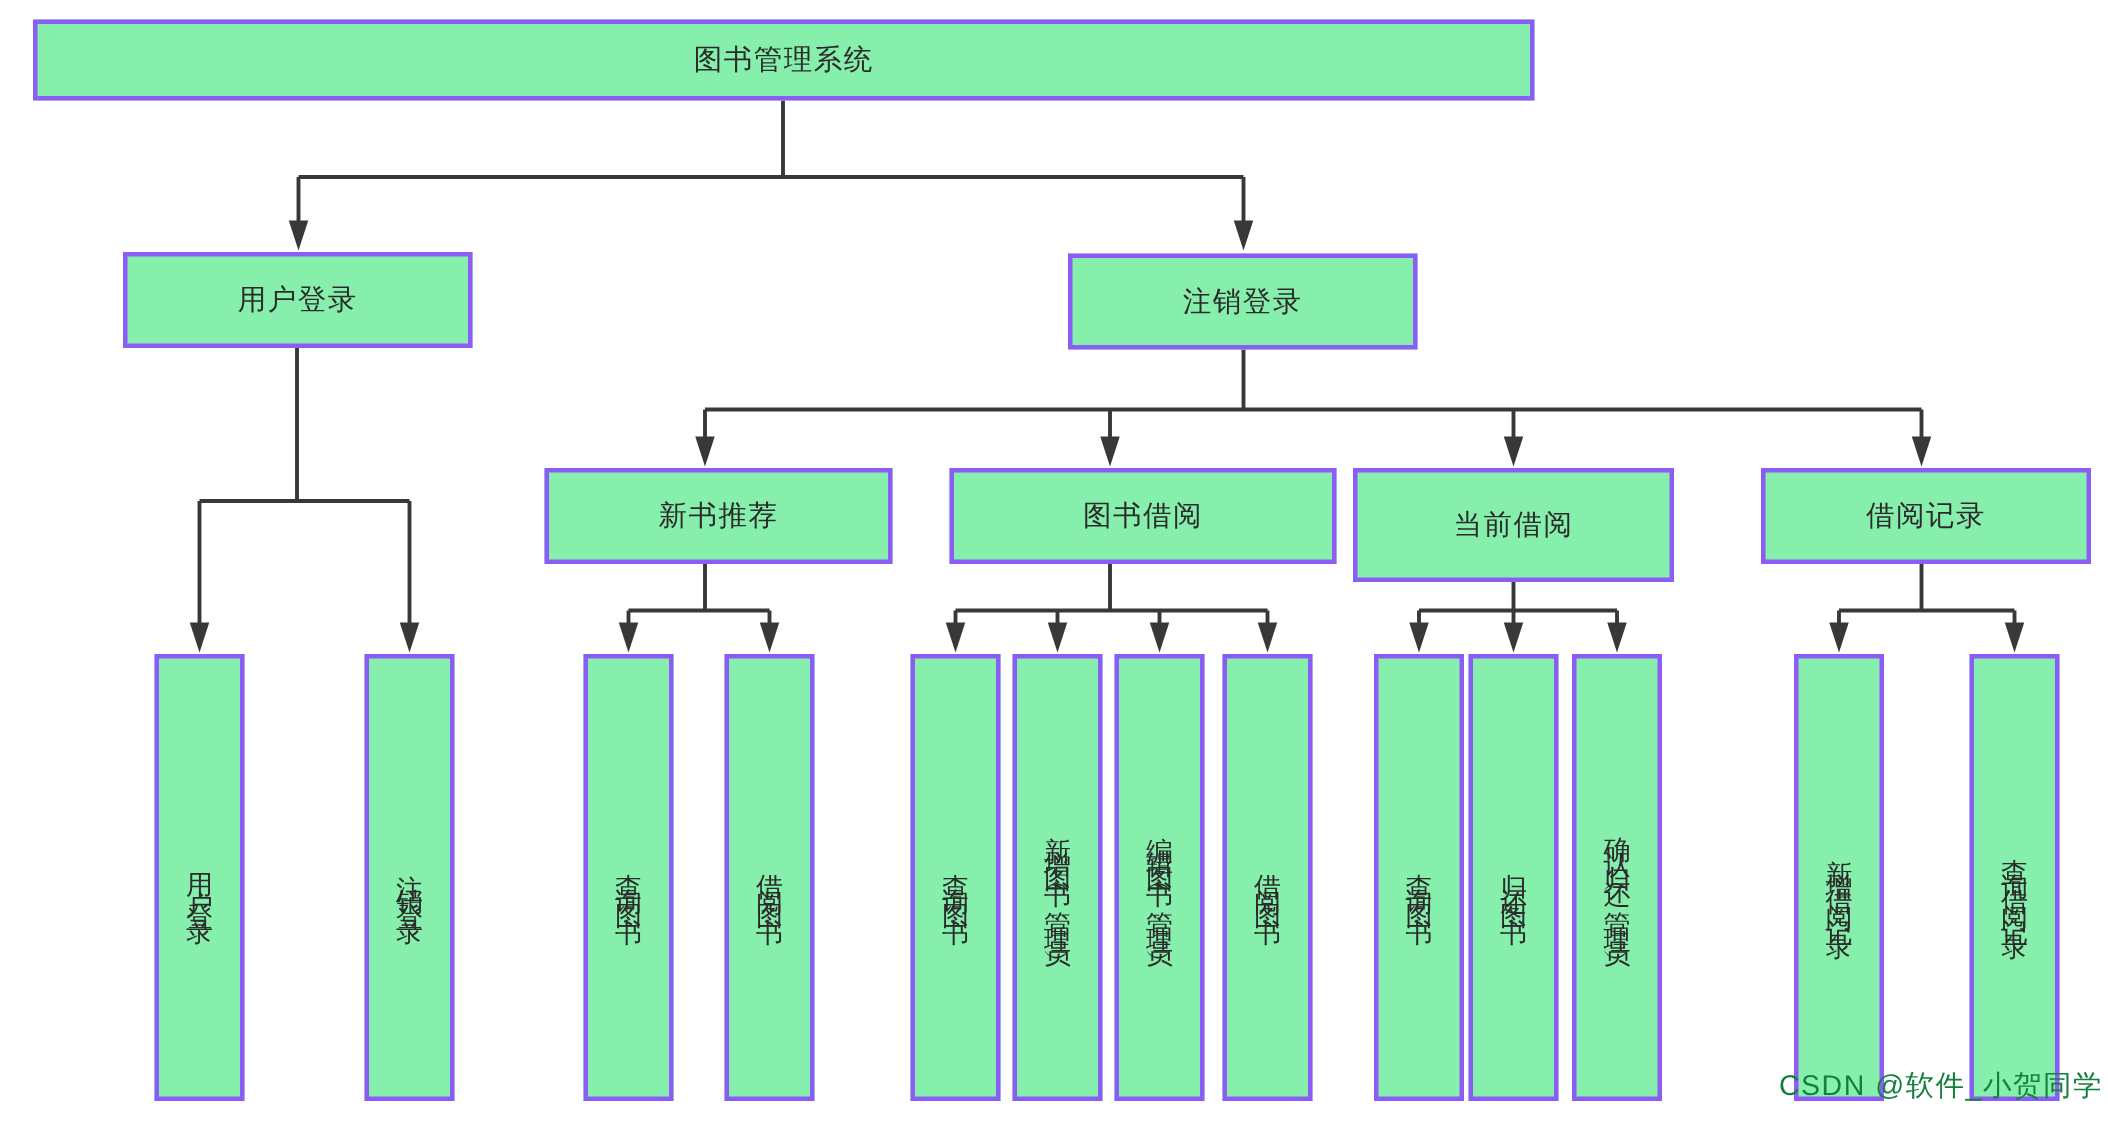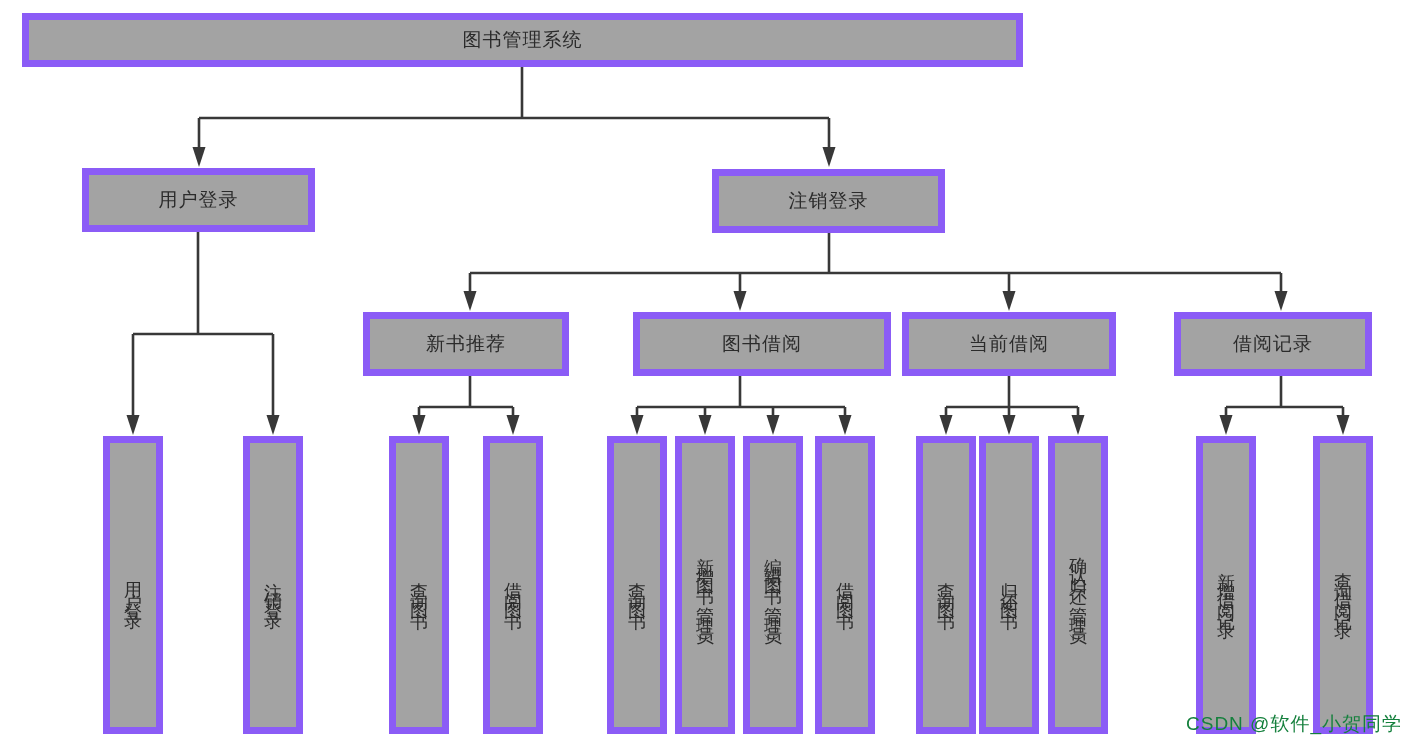--- a/index.html
+++ b/index.html
@@ -7,22 +7,22 @@
     position:relative;
     width:1405px;height:747px;
     background:#ffffff;
     font-family:"Liberation Sans","DejaVu Sans",sans-serif;
     overflow:hidden;
   }
   .wires{position:absolute;left:0;top:0;width:1405px;height:747px;}
   .box{
     position:absolute;
     box-sizing:border-box;
-    border:7px solid #8b5cf6;
-    background:#a3a3a3;
+    border:3px solid #8b5cf6;
+    background:#86efac;
     display:flex;align-items:center;justify-content:center;
     color:#2b2b2b;
     text-align:center;
   }
   .h{font-size:19px;letter-spacing:1px;}
   .v{
     writing-mode:vertical-rl;
     text-orientation:mixed;
     font-size:18px;
     line-height:1;
@@ -109,24 +109,24 @@
       <polygon points="1219.5,415 1232.5,415 1226,435"></polygon>
       <polygon points="1336.5,415 1349.5,415 1343,435"></polygon>
     </g>
   </svg>
 
   <div class="box h" style="left:22px;top:13px;width:1001px;height:54px">图书管理系统</div>
 
   <div class="box h" style="left:82px;top:168px;width:233px;height:64px">用户登录</div>
   <div class="box h" style="left:712px;top:169px;width:233px;height:64px">注销登录</div>
 
-  <div class="box h" style="left:363px;top:312px;width:206px;height:64px">新书推荐</div>
+  <div class="box h" style="left:363px;top:312px;width:232px;height:64px">新书推荐</div>
   <div class="box h" style="left:633px;top:312px;width:258px;height:64px">图书借阅</div>
-  <div class="box h" style="left:902px;top:312px;width:214px;height:64px">当前借阅</div>
-  <div class="box h" style="left:1174px;top:312px;width:198px;height:64px">借阅记录</div>
+  <div class="box h" style="left:902px;top:312px;width:214px;height:76px">当前借阅</div>
+  <div class="box h" style="left:1174px;top:312px;width:220px;height:64px">借阅记录</div>
 
   <div class="box v leaf" style="left:103px">用户登录</div>
   <div class="box v leaf" style="left:243px">注销登录</div>
 
   <div class="box v leaf" style="left:389px">查询图书</div>
   <div class="box v leaf" style="left:483px">借阅图书</div>
 
   <div class="box v leaf" style="left:607px">查询图书</div>
   <div class="box v leaf" style="left:675px">新增图书（管理员）</div>
   <div class="box v leaf" style="left:743px">编辑图书（管理员）</div>

